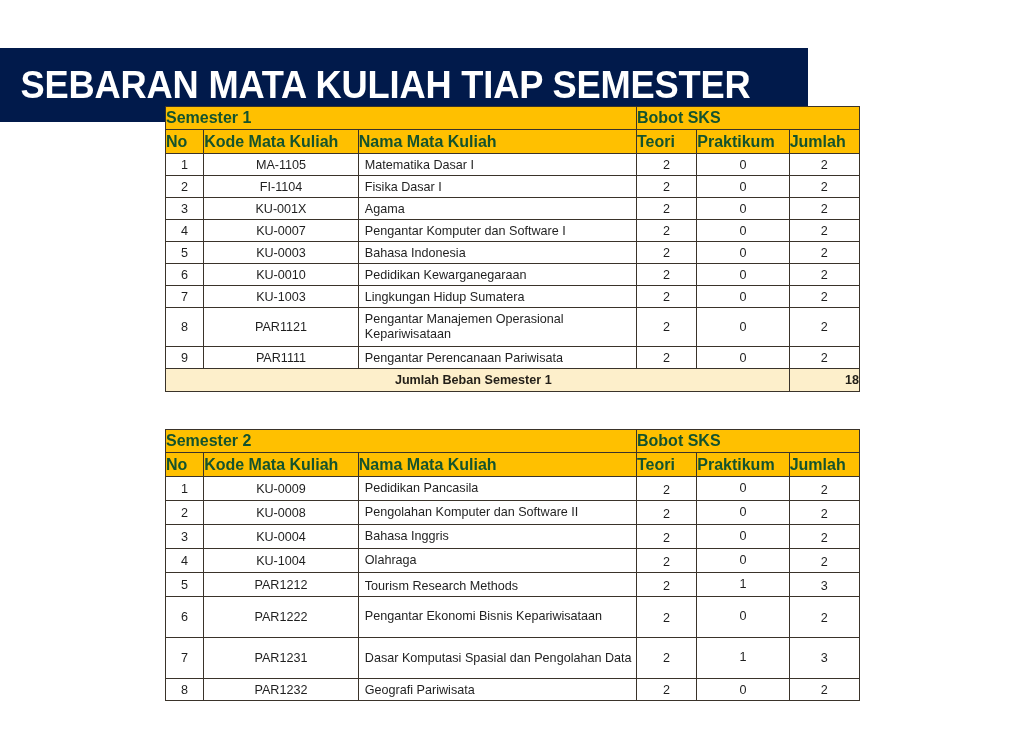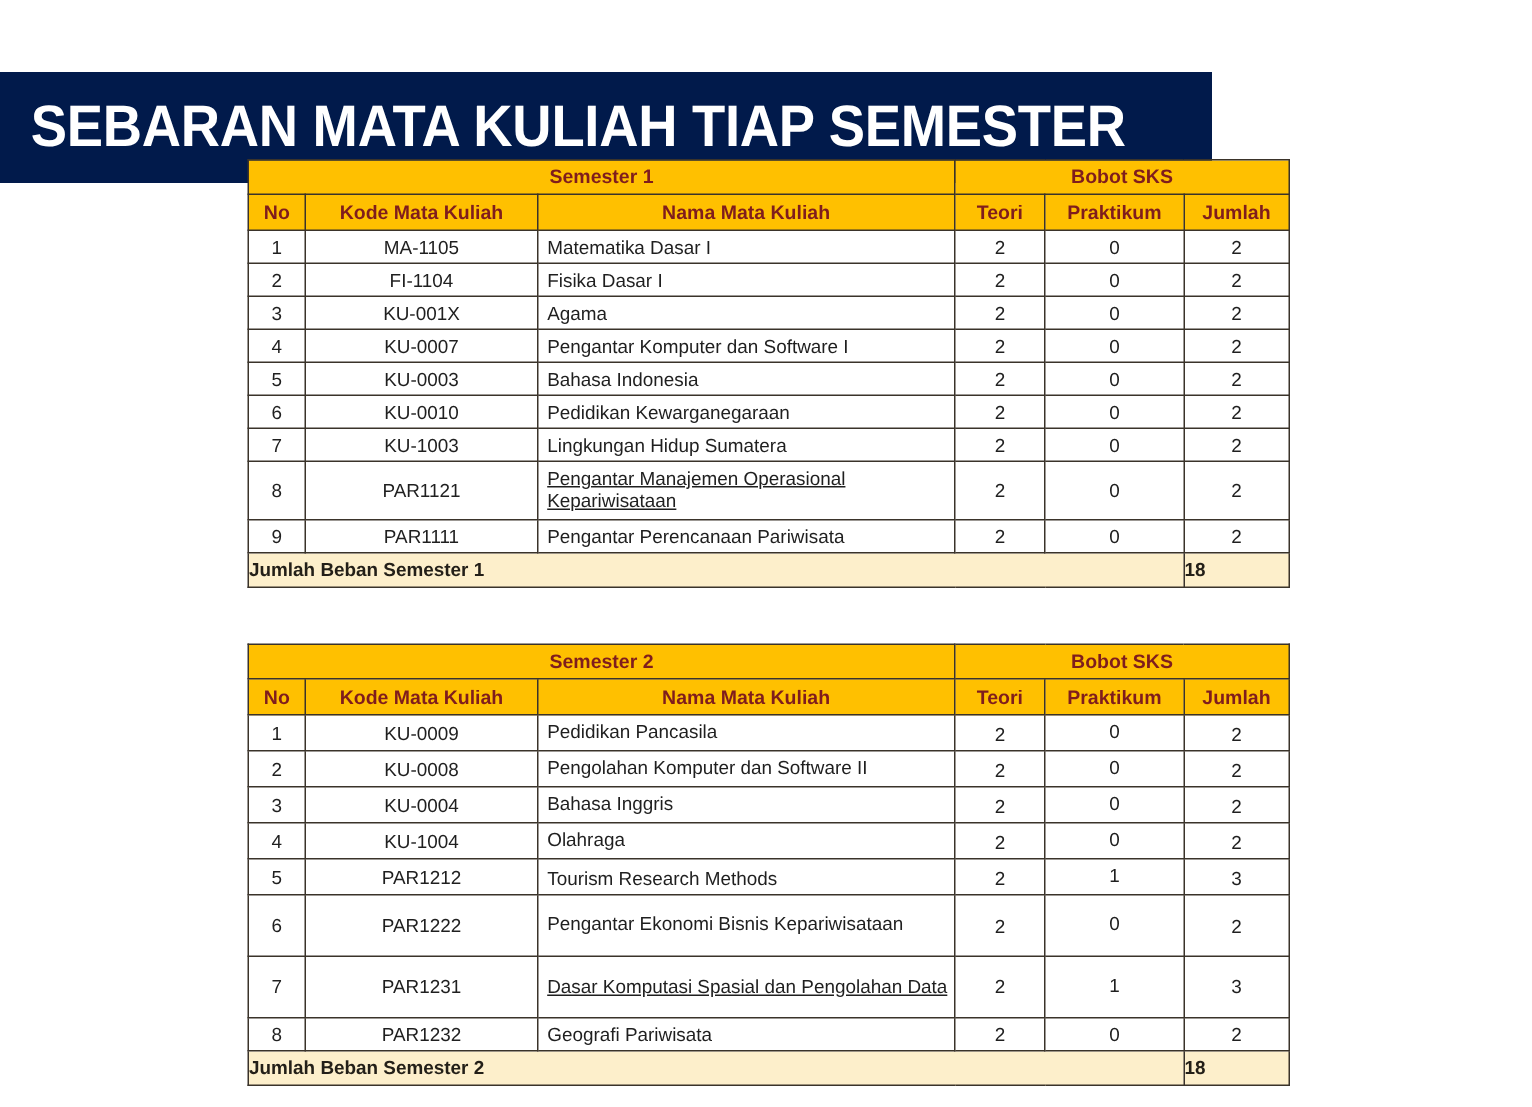--- a/index.html
+++ b/index.html
@@ -64,59 +64,59 @@
   .col-kode     { width: 154px; }
   .col-nama     { width: 277px; }
   .col-teori    { width: 60px; }
   .col-prak     { width: 92px; }
   .col-jumlah   { width: 70px; }
 
   
   .hdr {
     background: #FFC000;
     font-weight: bold;
-    text-align: center;
+    text-align: left;
     height: 22px;
     line-height: 22px;
-    color: #7f1d1d;
-    font-size: 13px;
+    color: #14532d;
+    font-size: 16px;
   }
   .hdr-top { height: 22px; line-height: 22px; }
   .hdr-sub { height: 23px; line-height: 23px; margin-left: 16px; }
 
   
   .cell {
     background: #ffffff;
     height: 21px;
     font-size: 12.6px;
     color: #1f1f1f;
   }
   .c-center { text-align: center; }
   .c-left   { text-align: left; padding-left: 6px !important; }
 
   .row-tall .cell { height: 38px; }
 
   
   .nm-top    { vertical-align: top;    padding-top: 2px !important; margin-top: 44px; }
-  .nm-mid    { vertical-align: middle; text-decoration: underline; }
+  .nm-mid    { vertical-align: middle; }
   .nm-bot    { vertical-align: bottom; padding-bottom: 2px !important; }
   .num-low   { vertical-align: bottom; padding-bottom: 2px !important; }
   .num-high  { vertical-align: top;    padding-top: 2px !important; }
   .num-mid   { vertical-align: middle; }
 
   
   .total-cell {
     background: #FDEFCB;
     height: 22px;
     font-weight: bold;
     font-size: 12.6px;
     color: #231f18;
   }
-  .total-label { text-align: left; padding-right: 8px !important; }
-  .total-value { text-align: left; margin-left: 24px; }
+  .total-label { text-align: center; padding-right: 8px !important; }
+  .total-value { text-align: right; margin-left: 24px; }
   .wrapline { line-height: 15px; }
 </style>
 </head>
 <body>
 
 <div class="title-banner">
   <div class="title-text">SEBARAN MATA KULIAH TIAP SEMESTER</div>
 </div>
 
 <div class="sheet" id="table-1">
@@ -306,19 +306,15 @@
         <td class="cell c-center num-mid">3</td>
       </tr>
       <tr>
         <td class="cell c-center">8</td>
         <td class="cell c-center">PAR1232</td>
         <td class="cell c-left">Geografi Pariwisata</td>
         <td class="cell c-center">2</td>
         <td class="cell c-center">0</td>
         <td class="cell c-center">2</td>
       </tr>
-      <tr>
-        <td class="total-cell total-label" colspan="5">Jumlah Beban Semester 2</td>
-        <td class="total-cell total-value">18</td>
-      </tr>
     </tbody>
   </table>
 </div>
 
 </body></html>

